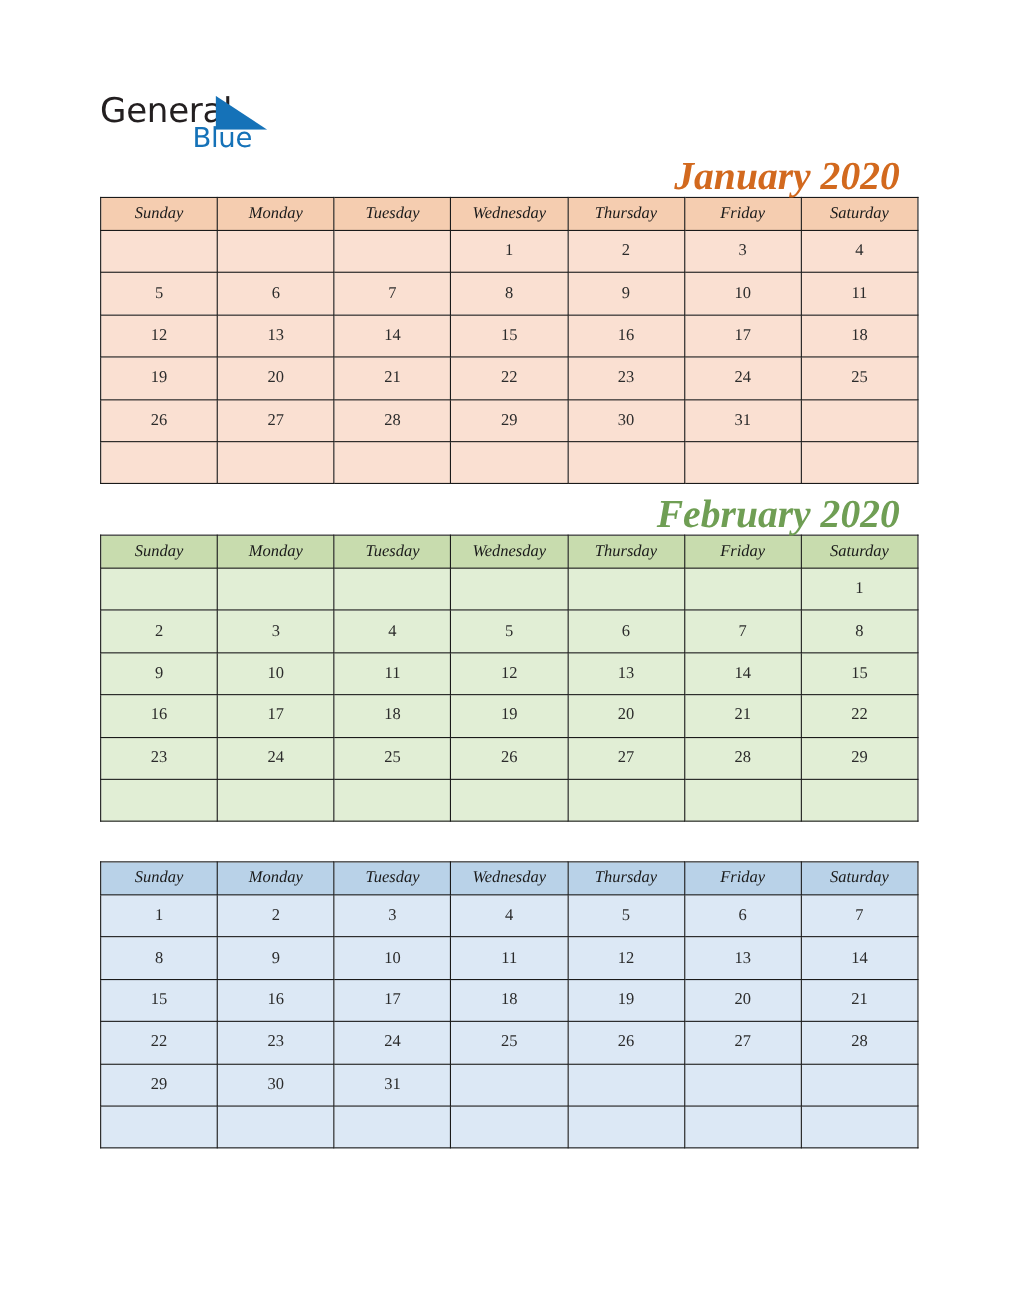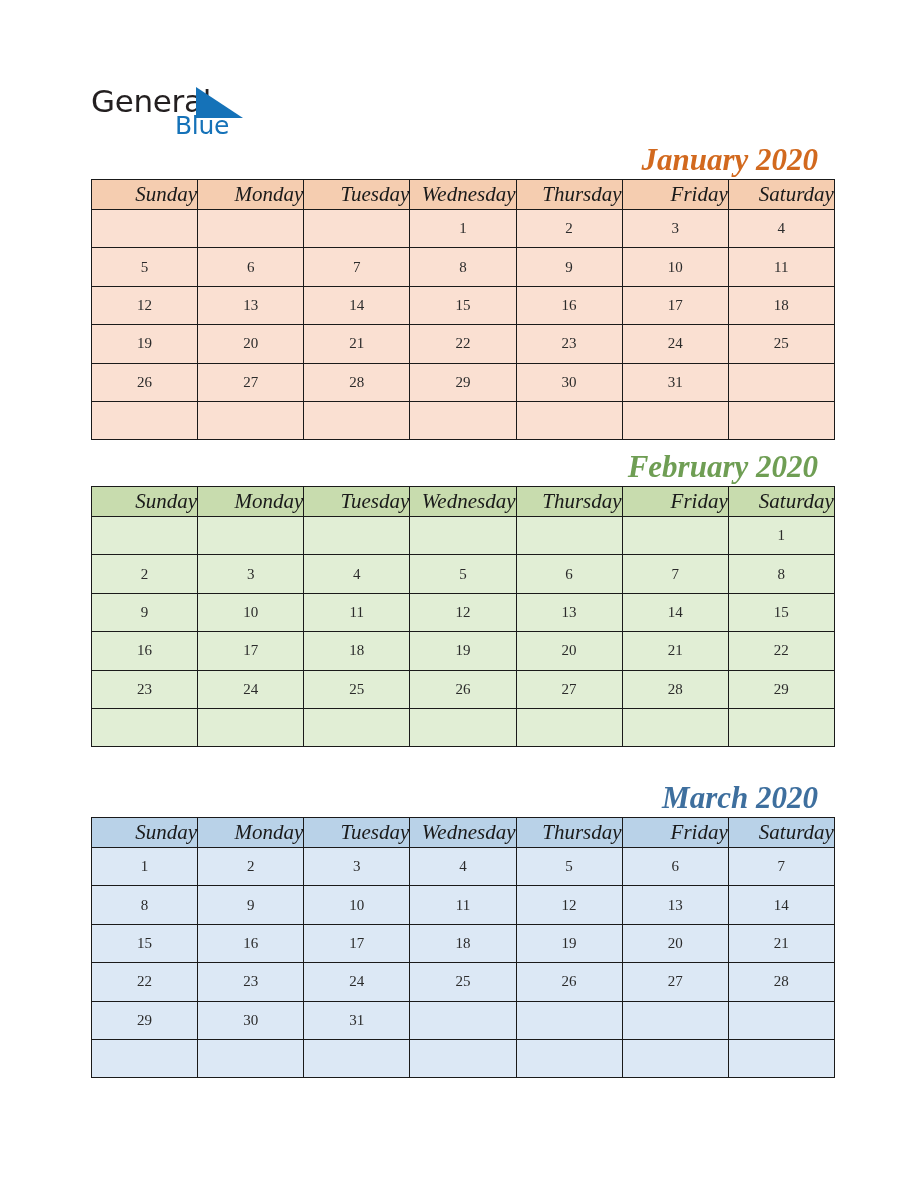--- a/index.html
+++ b/index.html
@@ -65,21 +65,21 @@
   .month-block {
     position: absolute;
     left: 91px;
     width: 736px;
   }
   .month-title {
     text-align: right;
     font-family: "Liberation Serif", "DejaVu Serif", serif;
     font-style: italic;
     font-weight: bold;
-    font-size: 31px;
+    font-size: 36px;
     line-height: 30px;
     padding-right: 9px;
     margin-bottom: 4px;
     white-space: nowrap;
   }
 
   table.cal {
     border-collapse: collapse;
     width: 736px;
     table-layout: fixed;
@@ -88,25 +88,24 @@
   table.cal th,
   table.cal td {
     border: 1px solid #1a1a1a;
     text-align: center;
     width: 105.14px;
     padding: 0;
   }
   table.cal th {
     font-style: italic;
     font-weight: normal;
-    font-size: 21px;
+    font-size: 15px;
     height: 29px;
     color: #1a1a1a;
     font-family: "Liberation Serif", "DejaVu Serif", serif;
-    text-align: right;
   }
   table.cal td {
     height: 37.4px;
     font-size: 15px;
     color: #2b2b2b;
     font-family: "Liberation Serif", "DejaVu Serif", serif;
     vertical-align: middle;
   }
 
   
@@ -277,21 +276,20 @@
             <td></td>
             <td></td>
             <td></td>
             <td></td>
           </tr>
         </tbody>
     </table>
   </div>
 
   <div class="month-block m-mar" id="month-2" style="top:783px;">
-    <div class="month-title">March 2020</div>
     <table class="cal">
       <thead>
         <tr>
           <th>Sunday</th>
           <th>Monday</th>
           <th>Tuesday</th>
           <th>Wednesday</th>
           <th>Thursday</th>
           <th>Friday</th>
           <th>Saturday</th>

